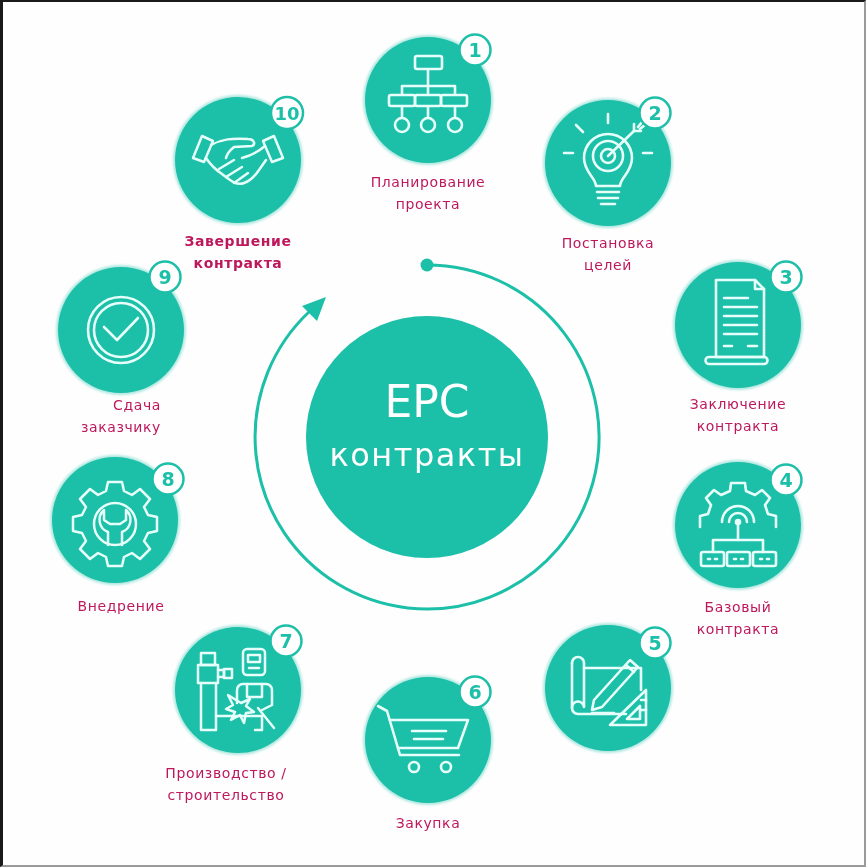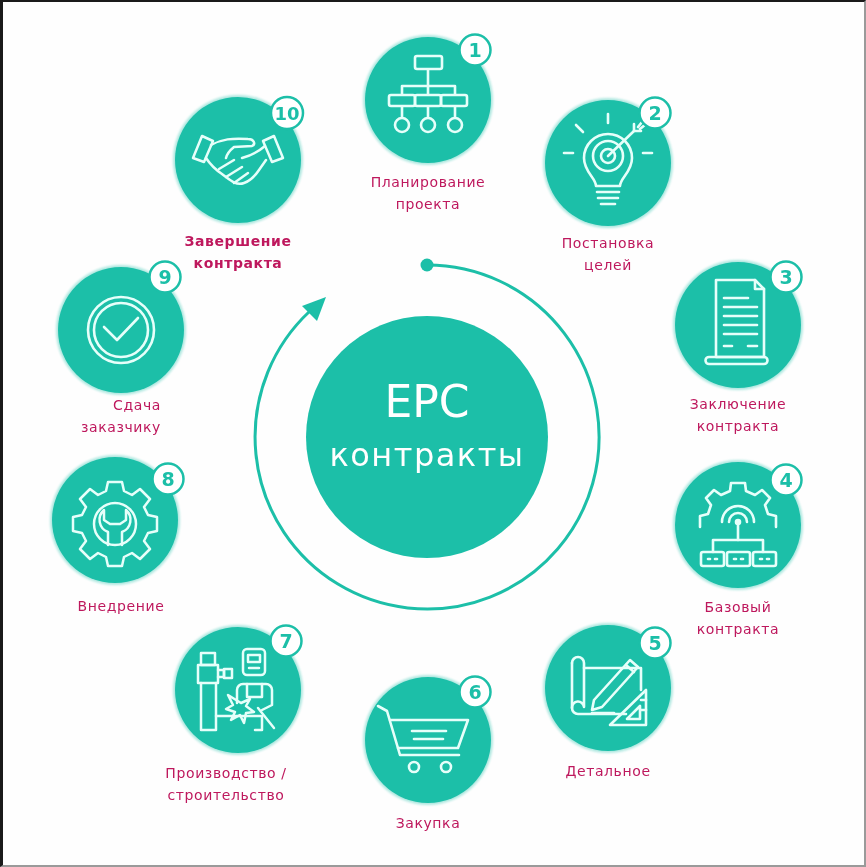--- a/index.html
+++ b/index.html
@@ -272,21 +272,20 @@
 </div>
 <div class="label" style="left:738px; top:393px;">
   <div>Заключение</div>
   <div>контракта</div>
 </div>
 <div class="label" style="left:738px; top:596px;">
   <div>Базовый</div>
   <div>контракта</div>
 </div>
 <div class="label" style="left:608px; top:760px;">
-  <div>Детальное</div>
 </div>
 <div class="label" style="left:428px; top:812px;">
   <div>Закупка</div>
 </div>
 <div class="label" style="left:226px; top:762px;">
   <div>Производство /</div>
   <div>строительство</div>
 </div>
 <div class="label" style="left:121px; top:595px;">
   <div>Внедрение</div>

